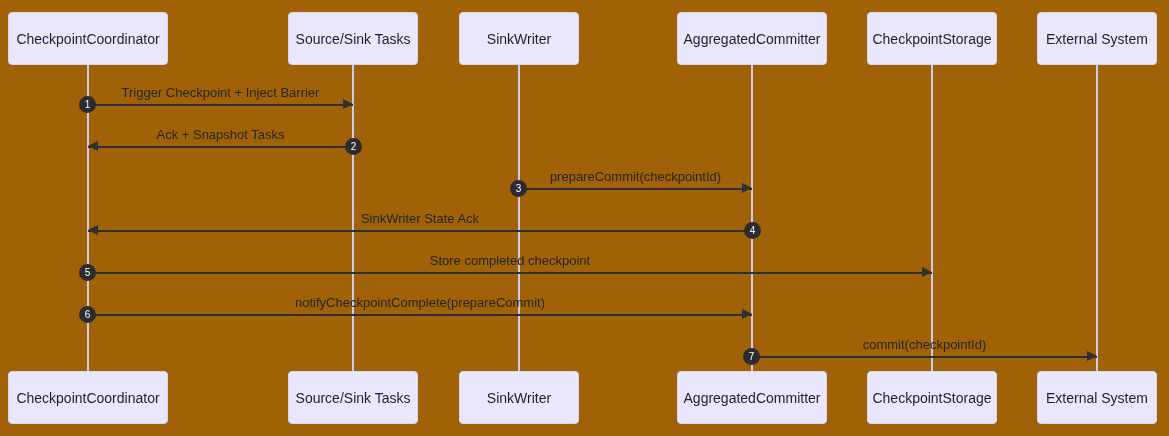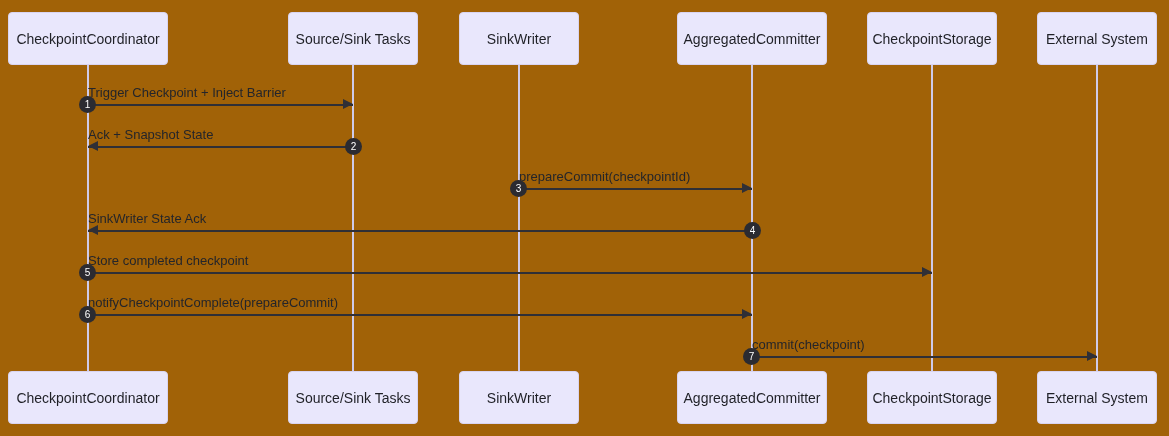--- a/index.html
+++ b/index.html
@@ -47,20 +47,21 @@
     left: 0;
     right: 0;
     top: -1px;
     border-top: 2px solid #2f2f36;
   }
   .msg-label {
     position: absolute;
     left: 0;
     right: 0;
     bottom: 5px;
+    text-align: center;
     font-size: 13px;
     color: #24252a;
     white-space: nowrap;
   }
   .head-r {
     position: absolute;
     right: 0;
     top: -6px;
     width: 0;
     height: 0;
@@ -145,21 +146,21 @@
     </div>
 
   <div class="msg" style="left:88px;top:105px;width:265px">
     <div class="msg-label">Trigger Checkpoint + Inject Barrier</div>
     <div class="msg-line"></div>
     <div class="head-r"></div>
     <div class="msg-num at-left">1</div>
   </div>
 
   <div class="msg" style="left:88px;top:147px;width:265px">
-    <div class="msg-label">Ack + Snapshot State</div>
+    <div class="msg-label">Ack + Snapshot Tasks</div>
     <div class="msg-line"></div>
     <div class="head-l"></div>
     <div class="msg-num at-right">2</div>
   </div>
 
   <div class="msg" style="left:519px;top:189px;width:233px">
     <div class="msg-label">prepareCommit(checkpointId)</div>
     <div class="msg-line"></div>
     <div class="head-r"></div>
     <div class="msg-num at-left">3</div>
@@ -180,19 +181,19 @@
   </div>
 
   <div class="msg" style="left:88px;top:315px;width:664px">
     <div class="msg-label">notifyCheckpointComplete(prepareCommit)</div>
     <div class="msg-line"></div>
     <div class="head-r"></div>
     <div class="msg-num at-left">6</div>
   </div>
 
   <div class="msg" style="left:752px;top:357px;width:345px">
-    <div class="msg-label">commit(checkpoint)</div>
+    <div class="msg-label">commit(checkpointId)</div>
     <div class="msg-line"></div>
     <div class="head-r"></div>
     <div class="msg-num at-left">7</div>
   </div>
 
 </div>
 
 </body></html>

